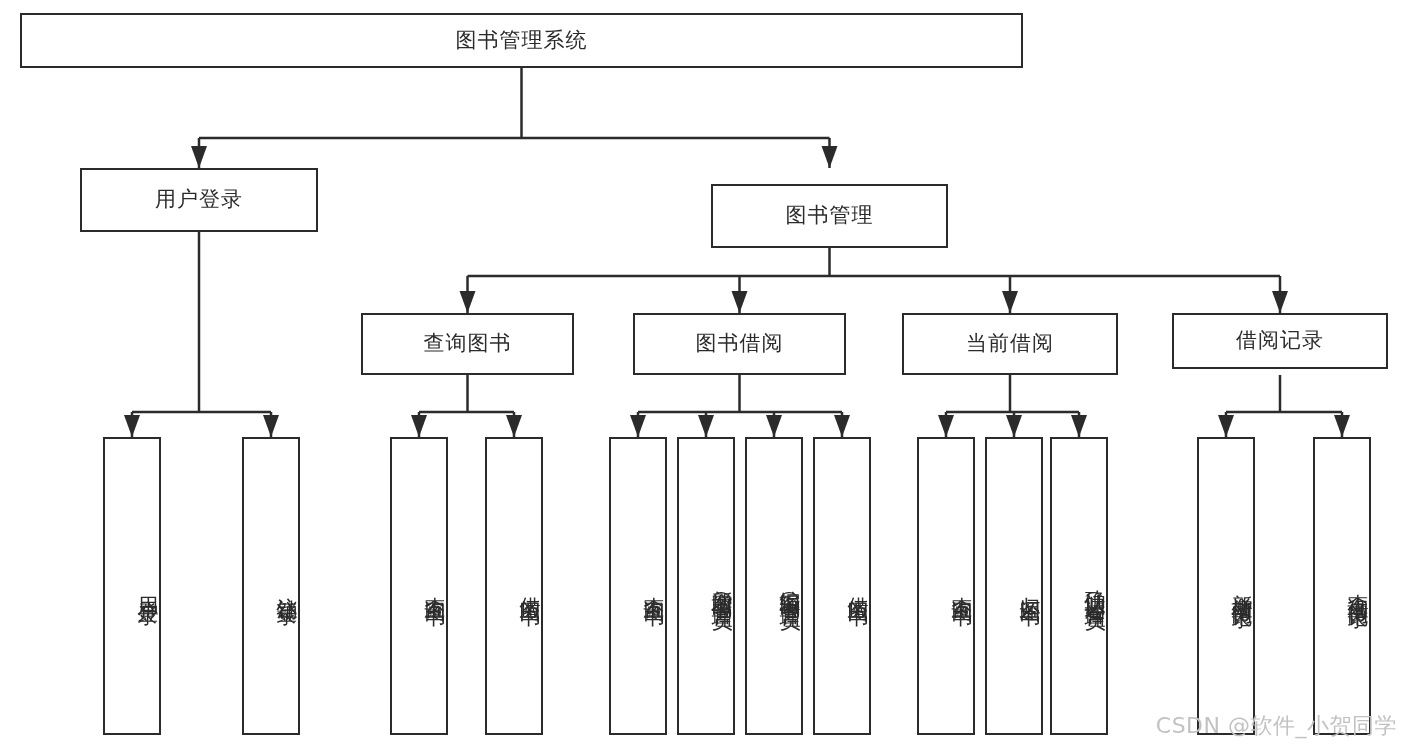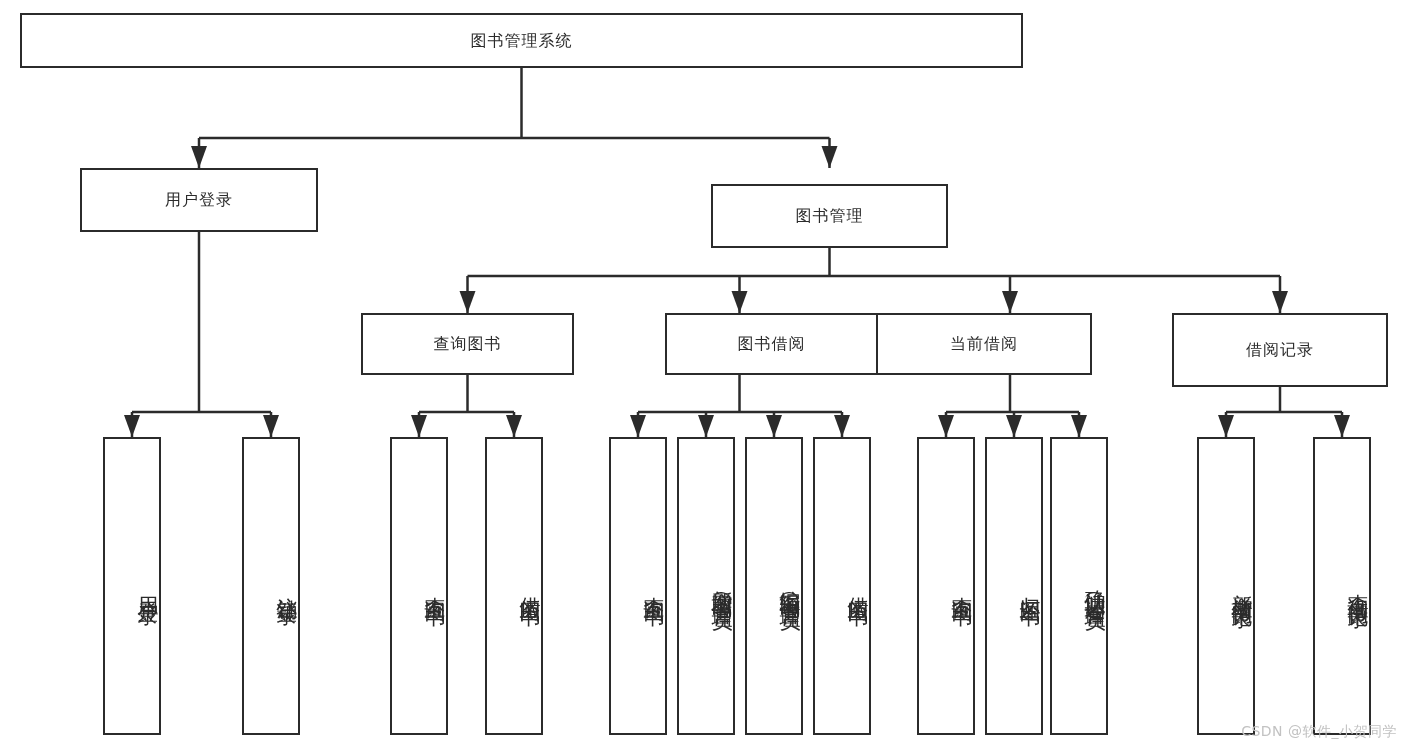--- a/index.html
+++ b/index.html
@@ -10,41 +10,41 @@
     position:absolute;
     box-sizing:border-box;
     background:#ffffff;
     border:2px solid #2b2b2b;
     display:flex;
     align-items:center;
     justify-content:center;
     color:#2b2b2b;
   }
   .node.h{
-    font-size:16px;
+    font-size:21px;
     letter-spacing:1px;
     line-height:1.2;
   }
   .node.v{
     writing-mode:vertical-rl;
     text-orientation:upright;
     font-size:21px;
     letter-spacing:3px;
     line-height:1.1;
     padding:6px 0;
     align-items:flex-start;
     justify-content:center;
   }
   .label{white-space:pre;}
   #watermark{
     position:absolute;
     right:8px;
     bottom:6px;
     color:#c2c2c2;
-    font-size:14px;
+    font-size:22px;
     letter-spacing:0.5px;
     white-space:nowrap;
     pointer-events:none;
   }
 </style>
 </head>
 <body>
 
 <div id="canvas">
   <svg id="edges" viewBox="0 0 1405 747">
@@ -107,27 +107,27 @@
       </div>
       <div class="node h" style="left: 80px; top: 168px; width: 238px; height: 64px; border-color: rgb(43, 43, 43); background: rgb(255, 255, 255);">
         <span class="label">用户登录</span>
       </div>
       <div class="node h" style="left: 711px; top: 168px; width: 237px; height: 64px; border-color: rgb(43, 43, 43); background: rgb(255, 255, 255); margin-top: 16px;">
         <span class="label">图书管理</span>
       </div>
       <div class="node h" style="left: 361px; top: 313px; width: 213px; height: 62px; border-color: rgb(43, 43, 43); background: rgb(255, 255, 255);">
         <span class="label">查询图书</span>
       </div>
-      <div class="node h" style="left: 633px; top: 313px; width: 213px; height: 62px; border-color: rgb(43, 43, 43); background: rgb(255, 255, 255); margin-left: 32px;">
+      <div class="node h" style="left: 633px; top: 313px; width: 213px; height: 62px; border-color: rgb(43, 43, 43); background: rgb(255, 255, 255);">
         <span class="label">图书借阅</span>
       </div>
-      <div class="node h" style="left: 876px; top: 313px; width: 216px; height: 62px; border-color: rgb(43, 43, 43); background: rgb(255, 255, 255);">
+      <div class="node h" style="left: 902px; top: 313px; width: 216px; height: 62px; border-color: rgb(43, 43, 43); background: rgb(255, 255, 255);">
         <span class="label">当前借阅</span>
       </div>
-      <div class="node h" style="left: 1172px; top: 313px; width: 216px; height: 74px; border-color: rgb(43, 43, 43); background: rgb(255, 255, 255);">
+      <div class="node h" style="left: 1172px; top: 313px; width: 216px; height: 56px; border-color: rgb(43, 43, 43); background: rgb(255, 255, 255);">
         <span class="label">借阅记录</span>
       </div>
       <div class="node v" style="left: 103px; top: 437px; width: 58px; height: 298px; border-color: rgb(43, 43, 43); background: rgb(255, 255, 255);">
         <span class="label">用户登录</span>
       </div>
       <div class="node v" style="left: 242px; top: 437px; width: 58px; height: 298px; border-color: rgb(43, 43, 43); background: rgb(255, 255, 255);">
         <span class="label">注销登录</span>
       </div>
       <div class="node v" style="left: 390px; top: 437px; width: 58px; height: 298px; border-color: rgb(43, 43, 43); background: rgb(255, 255, 255);">
         <span class="label">查询图书</span>

